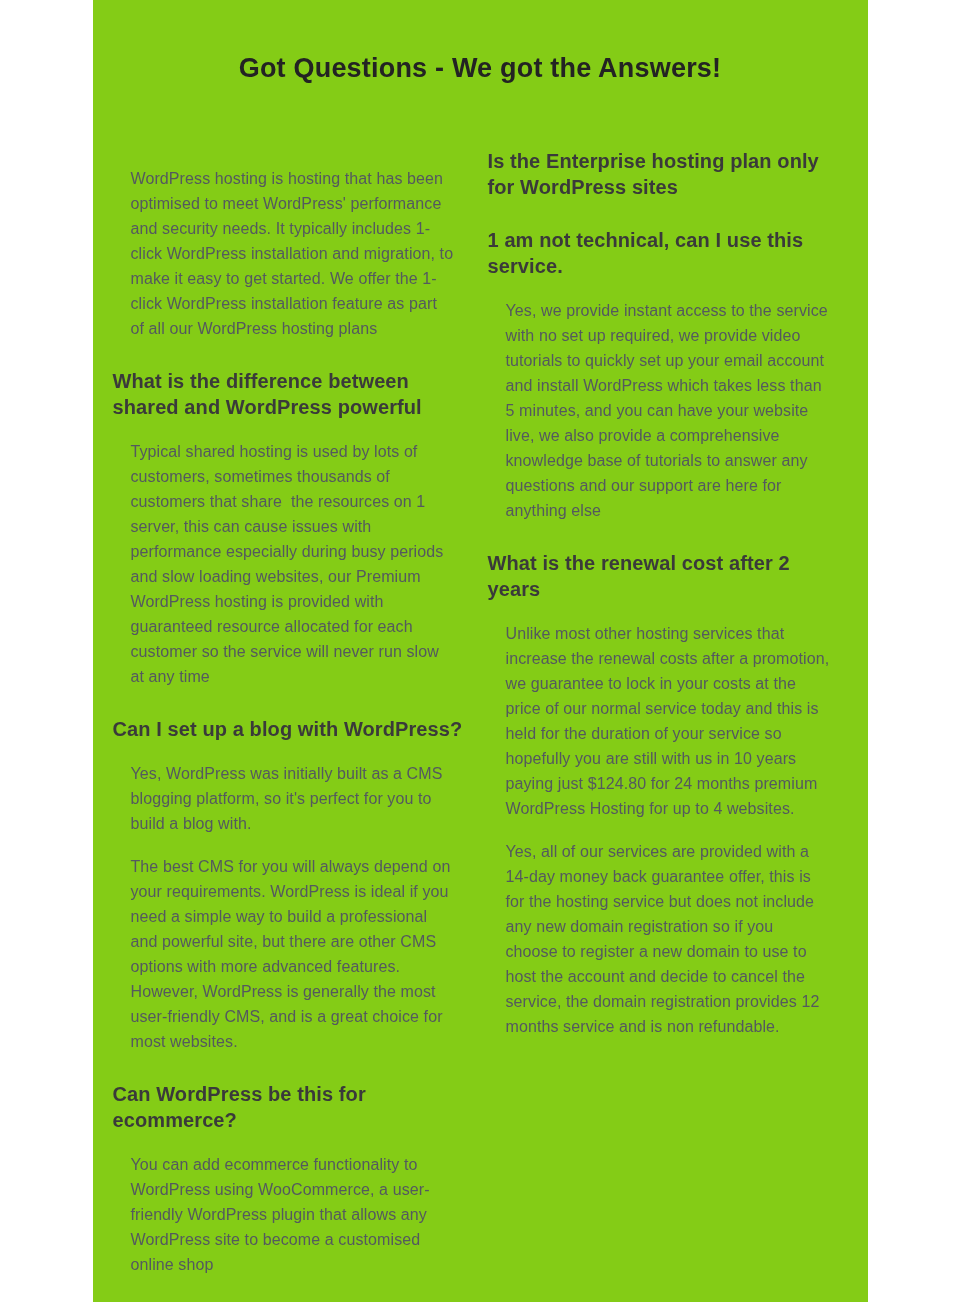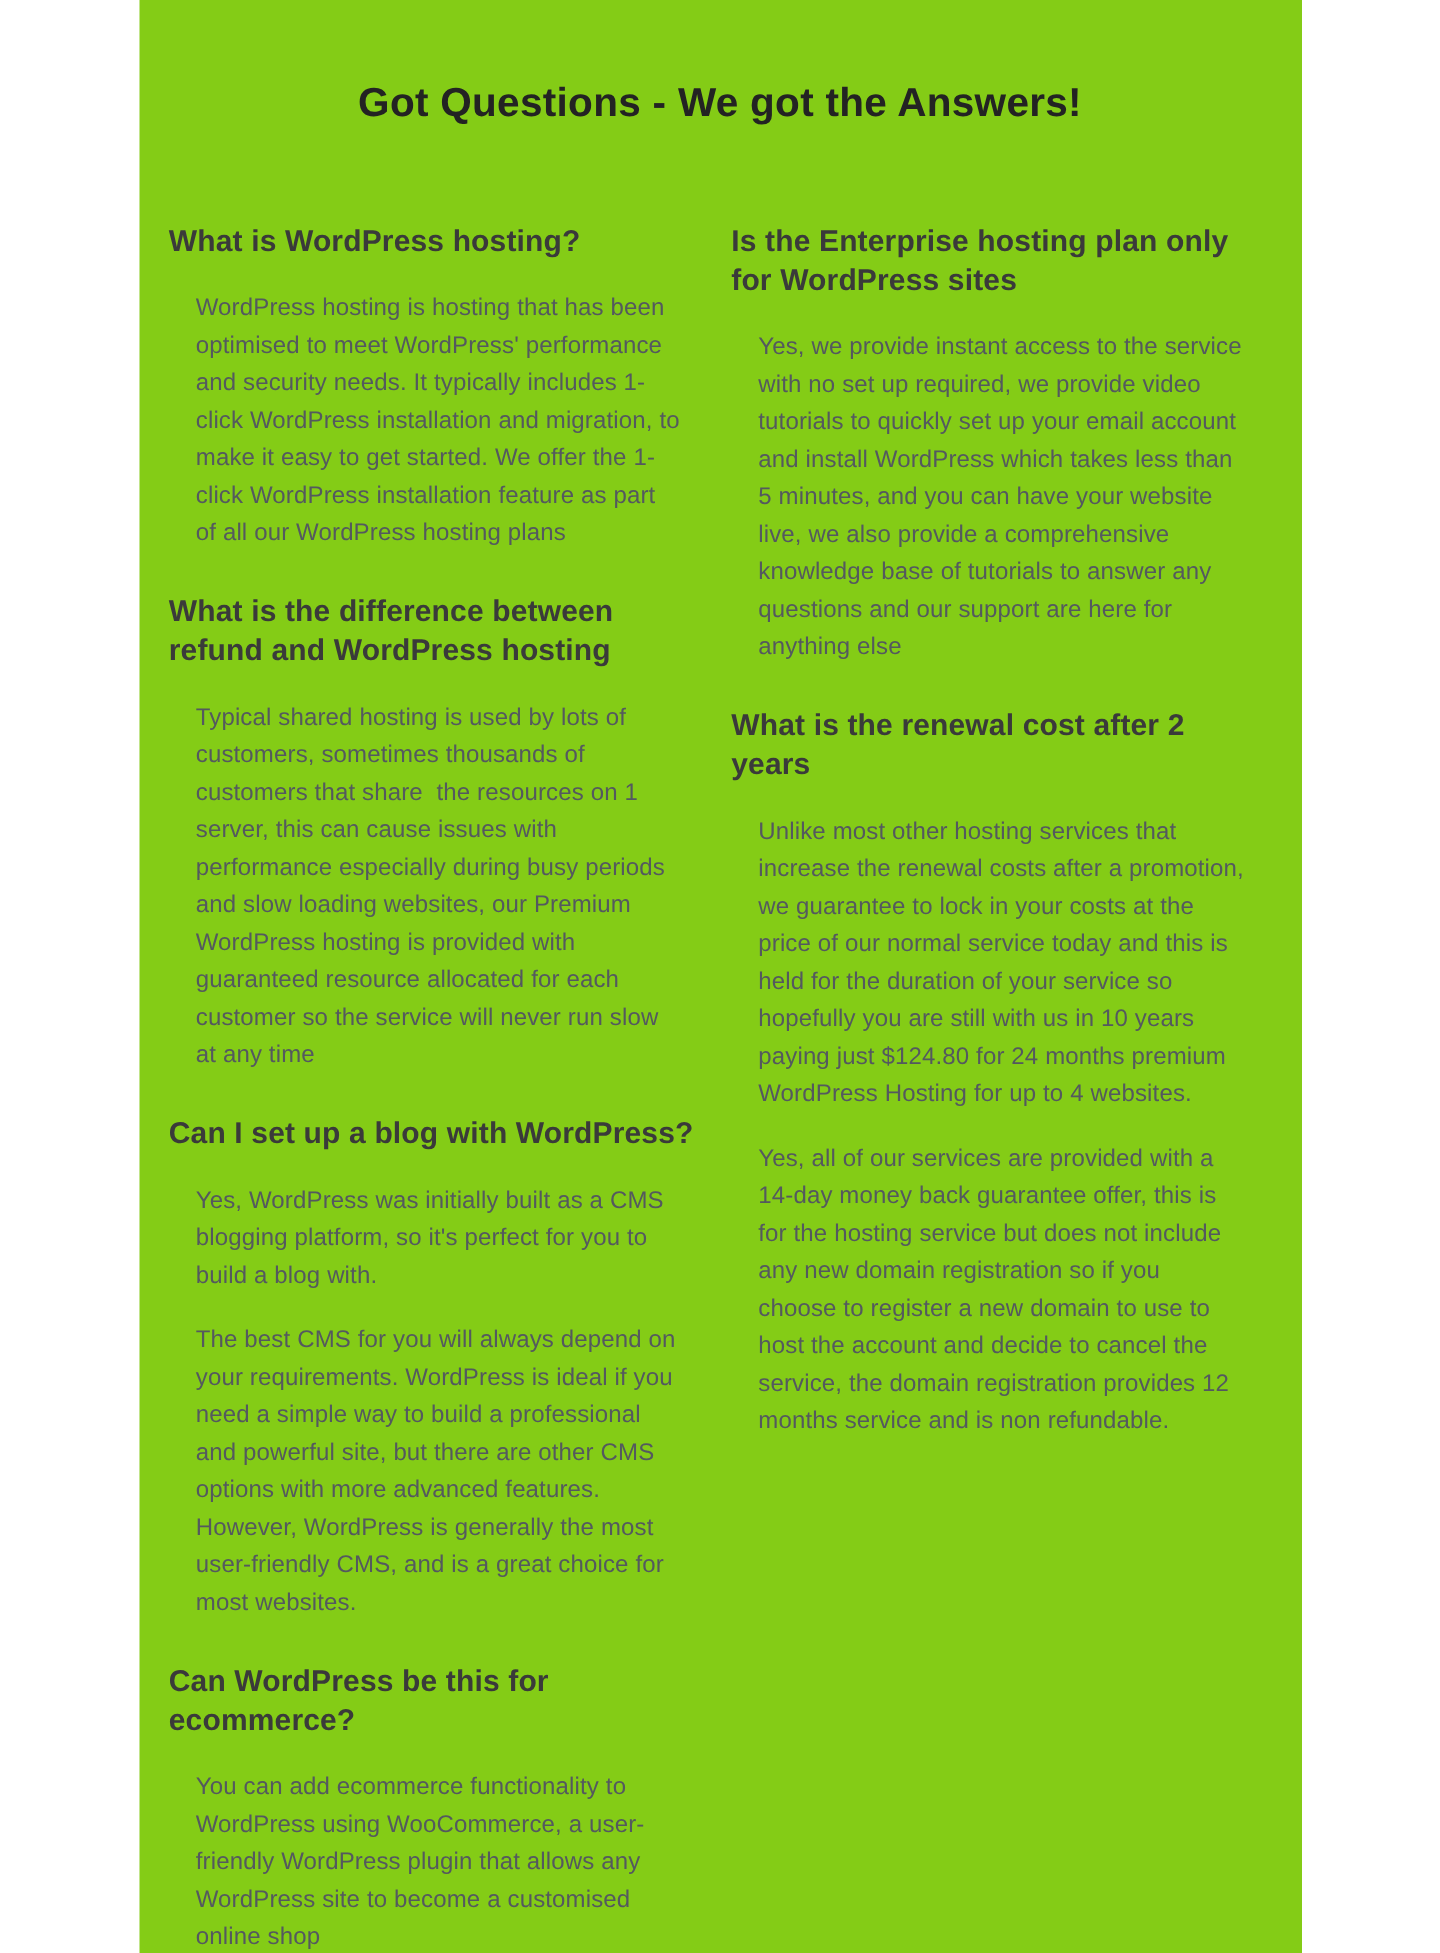--- a/index.html
+++ b/index.html
@@ -56,45 +56,45 @@
 </head>
 <body>
 
 <main class="page">
   <h1 class="page-title">Got Questions - We got the Answers!</h1>
 
   <div class="columns">
 
     <div class="col">
       <section class="faq-item">
-        <h2 class="faq-question">What is WordPress hosting?</h2>
         <p class="faq-answer">WordPress hosting is hosting that has been optimised to meet WordPress' performance and security needs. It typically includes 1-click WordPress installation and migration, to make it easy to get started. We offer the 1-click WordPress installation feature as part of all our WordPress hosting plans</p>
       </section>
       <section class="faq-item">
-        <h2 class="faq-question">What is the difference between refund and WordPress hosting</h2>
+        <h2 class="faq-question">What is the difference between shared and WordPress powerful</h2>
         <p class="faq-answer">Typical shared hosting is used by lots of customers, sometimes thousands of customers that share  the resources on 1 server, this can cause issues with performance especially during busy periods and slow loading websites, our Premium WordPress hosting is provided with guaranteed resource allocated for each customer so the service will never run slow at any time</p>
       </section>
       <section class="faq-item">
         <h2 class="faq-question">Can I set up a blog with WordPress?</h2>
         <p class="faq-answer">Yes, WordPress was initially built as a CMS blogging platform, so it's perfect for you to build a blog with.</p>
       </section>
       <section class="faq-item">
         <p class="faq-answer">The best CMS for you will always depend on your requirements. WordPress is ideal if you need a simple way to build a professional and powerful site, but there are other CMS options with more advanced features. However, WordPress is generally the most user-friendly CMS, and is a great choice for most websites.</p>
       </section>
       <section class="faq-item">
         <h2 class="faq-question">Can WordPress be this for ecommerce?</h2>
         <p class="faq-answer">You can add ecommerce functionality to WordPress using WooCommerce, a user-friendly WordPress plugin that allows any WordPress site to become a customised online shop</p>
       </section>
     </div>
 
     <div class="col">
       <section class="faq-item">
         <h2 class="faq-question">Is the Enterprise hosting plan only for WordPress sites</h2>
       </section>
       <section class="faq-item">
+        <h2 class="faq-question">1 am not technical, can I use this service.</h2>
         <p class="faq-answer">Yes, we provide instant access to the service with no set up required, we provide video tutorials to quickly set up your email account and install WordPress which takes less than 5 minutes, and you can have your website live, we also provide a comprehensive knowledge base of tutorials to answer any questions and our support are here for anything else</p>
       </section>
       <section class="faq-item">
         <h2 class="faq-question">What is the renewal cost after 2 years</h2>
         <p class="faq-answer">Unlike most other hosting services that increase the renewal costs after a promotion, we guarantee to lock in your costs at the price of our normal service today and this is held for the duration of your service so hopefully you are still with us in 10 years paying just $124.80 for 24 months premium WordPress Hosting for up to 4 websites.</p>
       </section>
       <section class="faq-item">
         <p class="faq-answer">Yes, all of our services are provided with a 14-day money back guarantee offer, this is for the hosting service but does not include any new domain registration so if you choose to register a new domain to use to host the account and decide to cancel the service, the domain registration provides 12 months service and is non refundable.</p>
       </section>
     </div>

